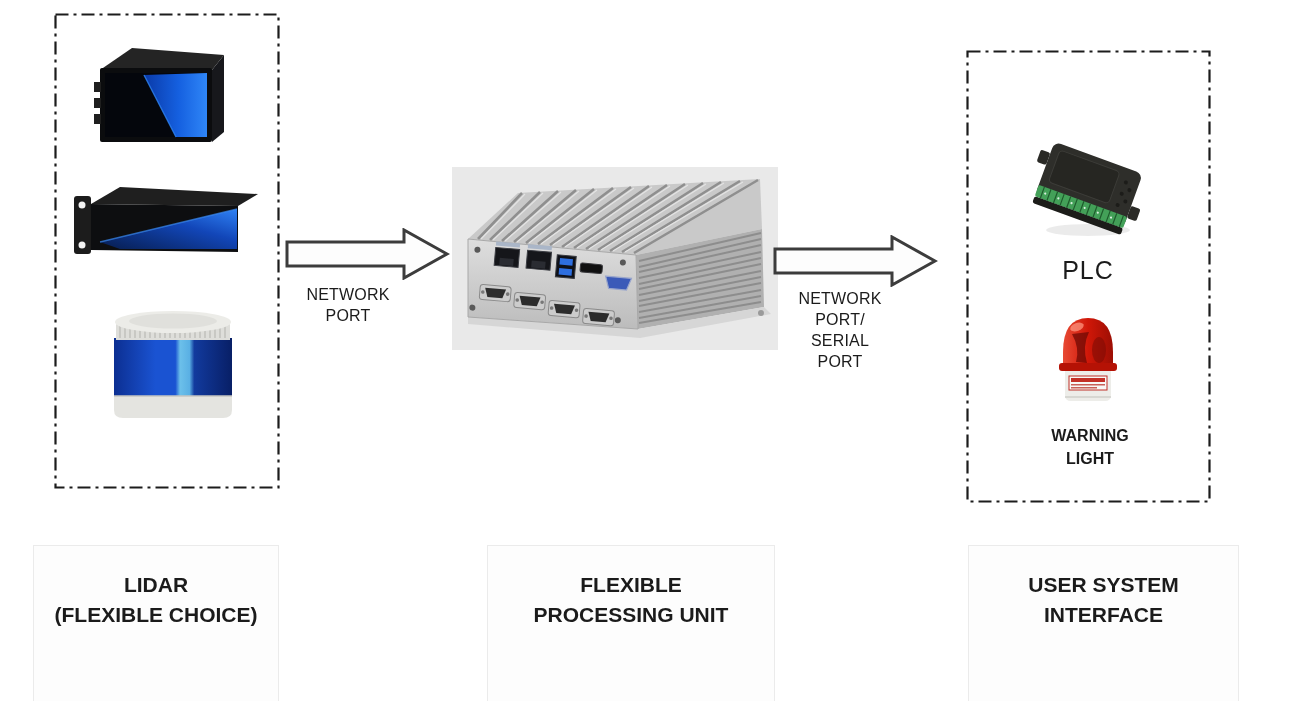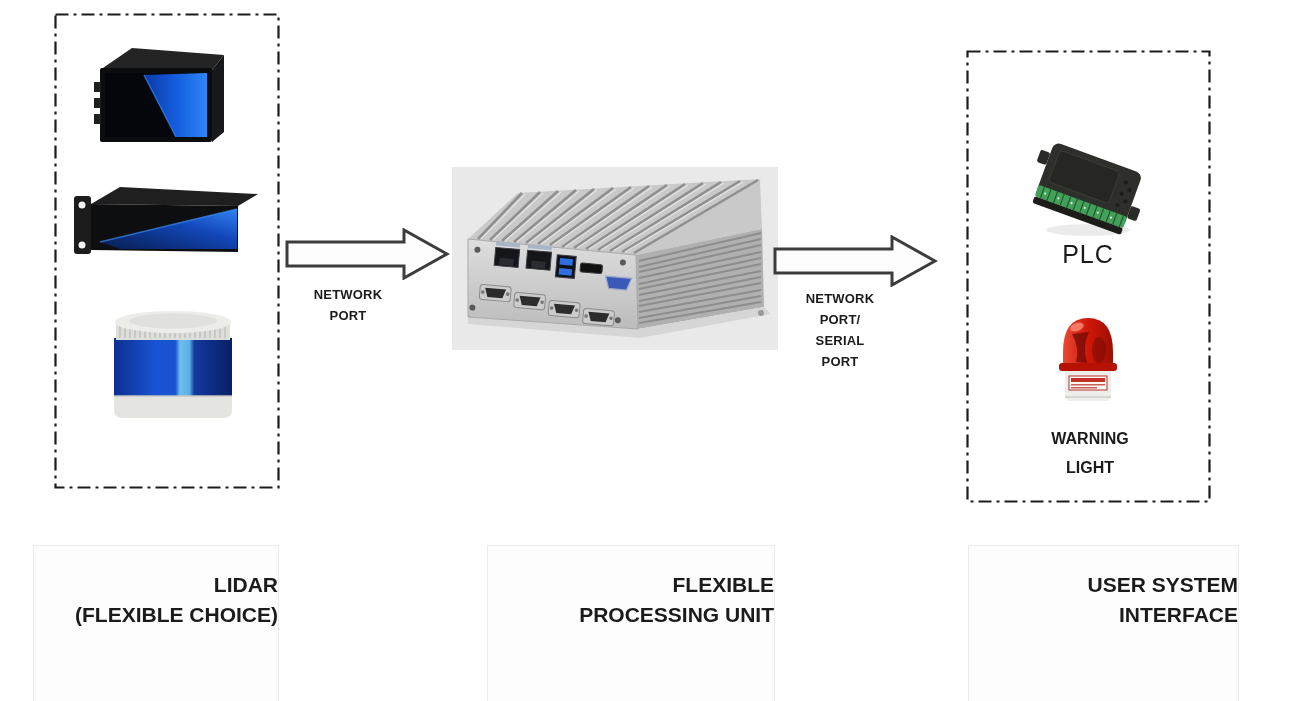--- a/index.html
+++ b/index.html
@@ -1,26 +1,26 @@
 <!DOCTYPE html>
 <html><head>
 <meta charset="utf-8">
 <style>
   html,body{margin:0;padding:0;background:#ffffff;}
   .stage{position:relative;width:1298px;height:701px;background:#ffffff;overflow:hidden;
          font-family:"Liberation Sans",sans-serif;color:#1b1b1b;}
   .abs{position:absolute;}
   .dashrect{fill:none;stroke:#1c1c1c;stroke-width:2.2;stroke-dasharray:13 5 3 5;}
-  .arrowlabel{font-weight:bold;font-size:13px;line-height:21px;text-align:center;
+  .arrowlabel{font-weight:normal;font-size:16px;line-height:21px;text-align:center;
               white-space:pre-line;letter-spacing:.2px;}
   .captionbox{height:170px;background:#fdfdfd;border:1.5px solid #ebebeb;box-sizing:border-box;}
-  .caption{margin-top:24px;text-align:right;font-weight:bold;font-size:21px;line-height:30px;
+  .caption{margin-top:24px;text-align:center;font-weight:bold;font-size:21px;line-height:30px;
            white-space:pre-line;}
-  .plclabel{font-size:25px;font-weight:400;text-align:center;letter-spacing:1px;}
-  .warnlabel{font-weight:bold;font-size:16px;line-height:29px;text-align:center;white-space:pre-line;}
+  .plclabel{font-size:25px;font-weight:400;text-align:center;letter-spacing:1px;margin-top:16px;}
+  .warnlabel{font-weight:bold;font-size:16px;line-height:23px;text-align:center;white-space:pre-line;}
   .pcbg{width:326px;height:183px;background:#e9e9e9;}
   .blockarrow{fill:#fdfdfd;stroke:#3c3c3c;stroke-width:3;stroke-linejoin:miter;}
 </style>
 </head>
 <body>
 
 <div class="stage">
 
   <svg class="abs" style="left:54px;top:13px;" width="226" height="477">
     <rect class="dashrect" x="1.5" y="1.5" width="223" height="473"></rect>

